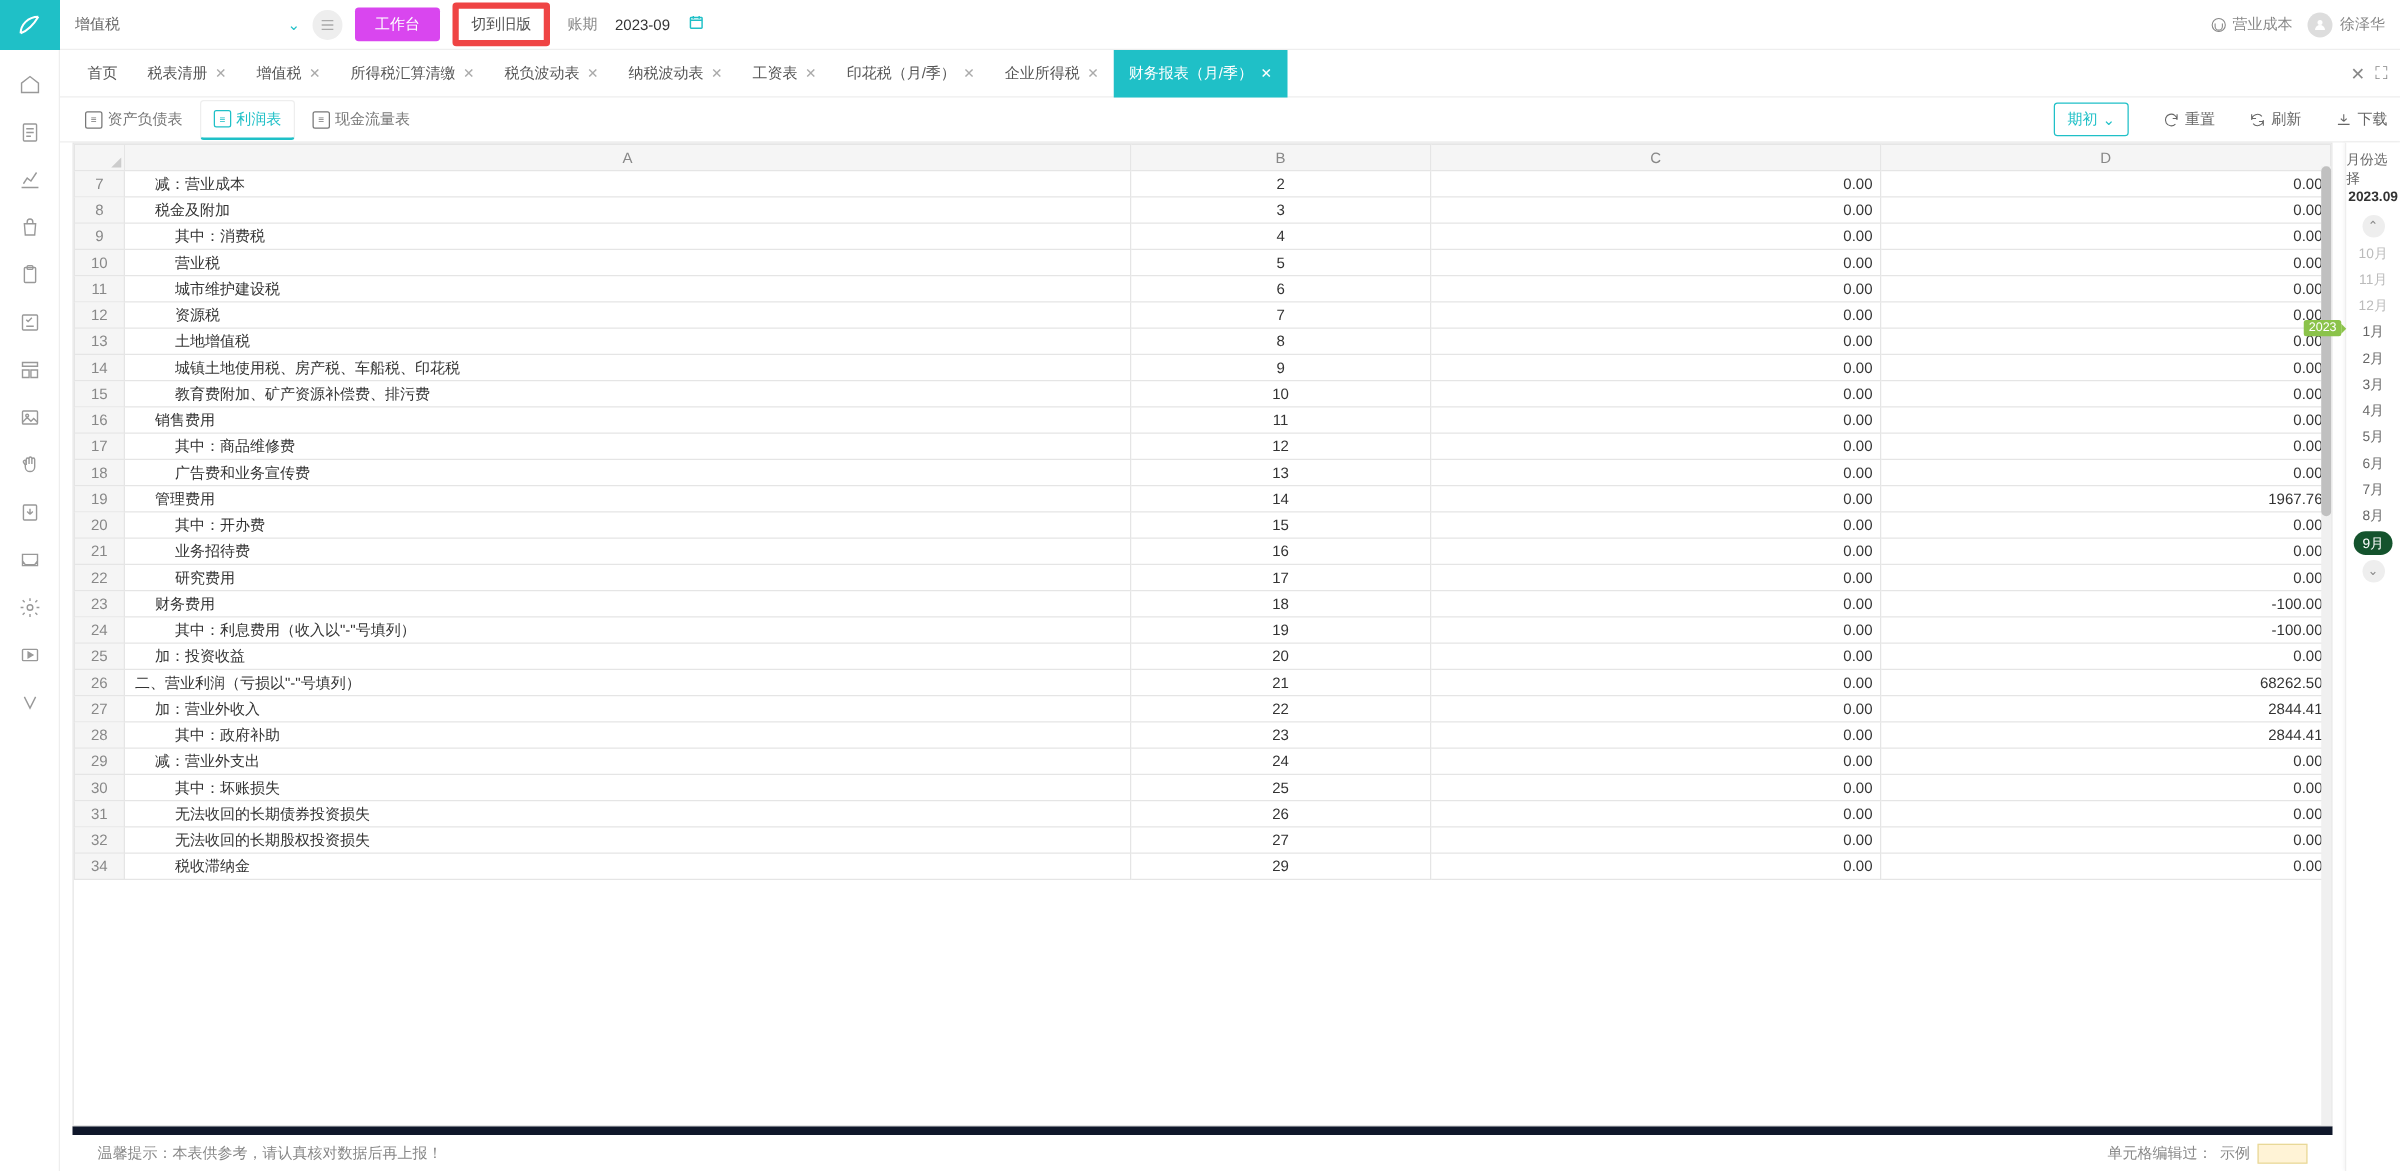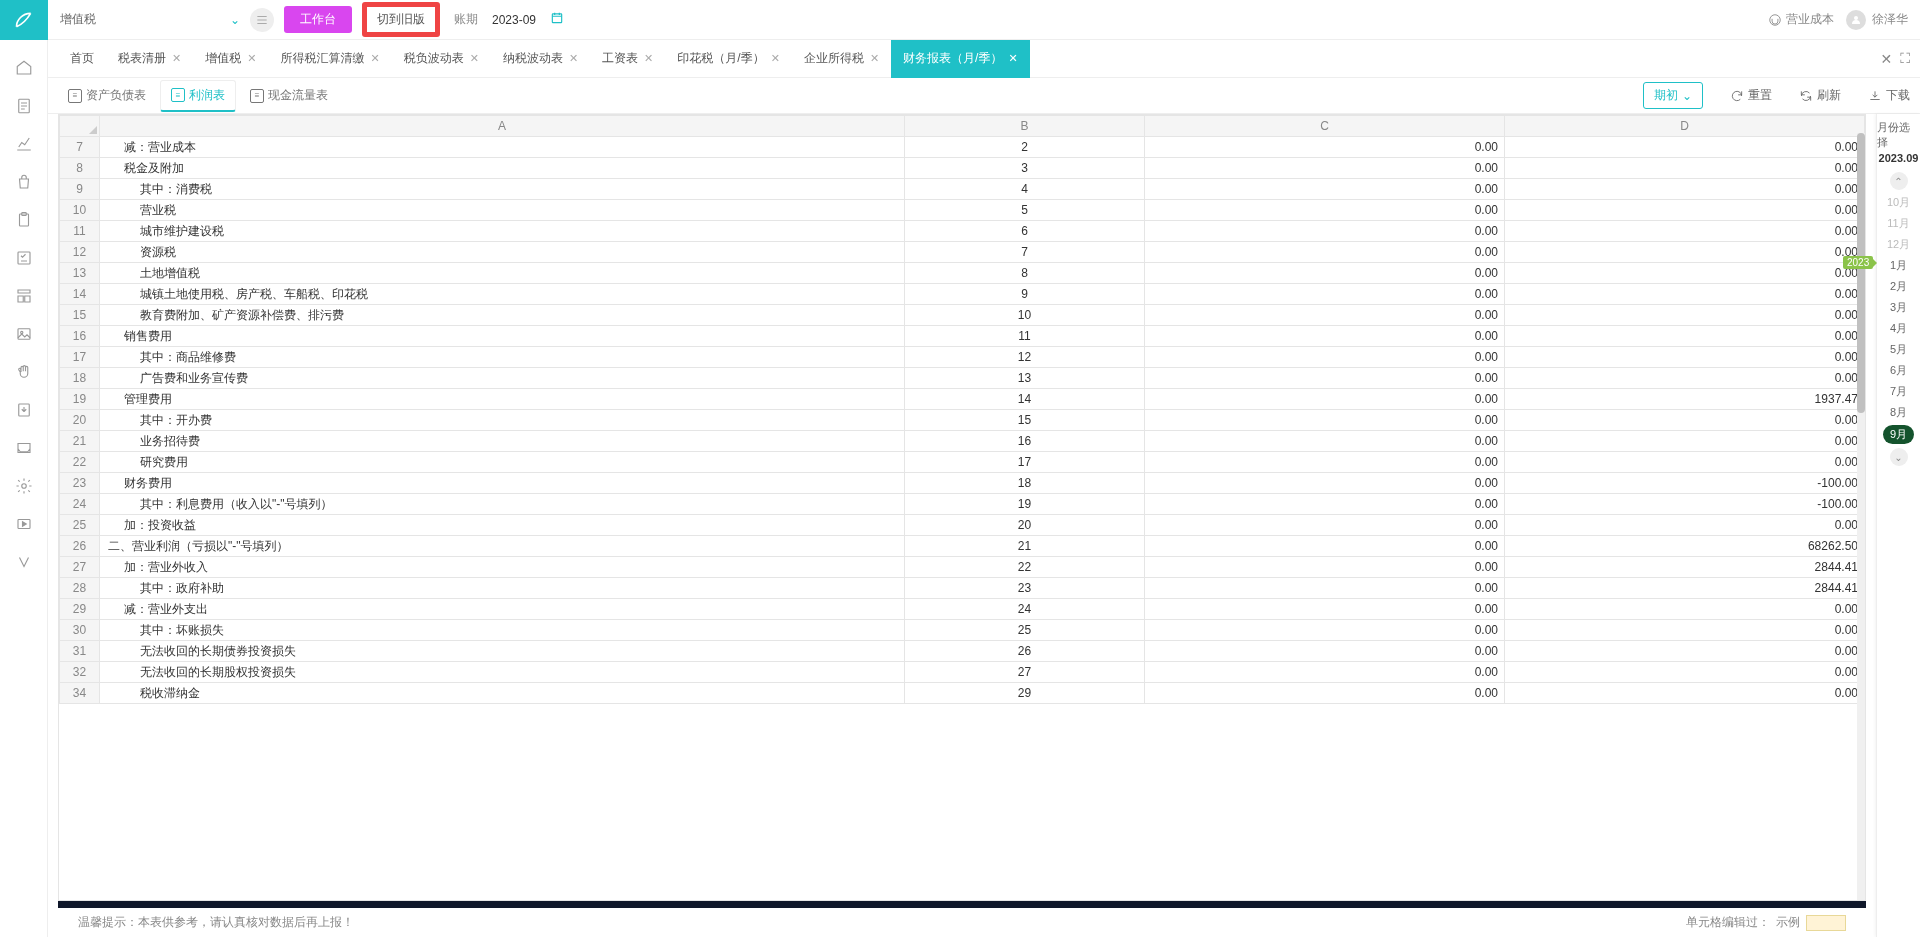--- a/index.html
+++ b/index.html
@@ -390,21 +390,21 @@
                   <td class="col-a" style="padding-left: 40px;">广告费和业务宣传费</td>
                   <td class="col-b">13</td>
                   <td class="col-c">0.00</td>
                   <td class="col-d">0.00</td>
                 </tr>
                 <tr>
                   <td class="rownum">19</td>
                   <td class="col-a" style="padding-left: 24px;">管理费用</td>
                   <td class="col-b">14</td>
                   <td class="col-c">0.00</td>
-                  <td class="col-d">1937.47</td>
+                  <td class="col-d">1967.76</td>
                 </tr>
                 <tr>
                   <td class="rownum">20</td>
                   <td class="col-a" style="padding-left: 40px; font-family: Liberation Mono, monospace;">其中：开办费</td>
                   <td class="col-b">15</td>
                   <td class="col-c">0.00</td>
                   <td class="col-d">0.00</td>
                 </tr>
                 <tr>
                   <td class="rownum">21</td>

